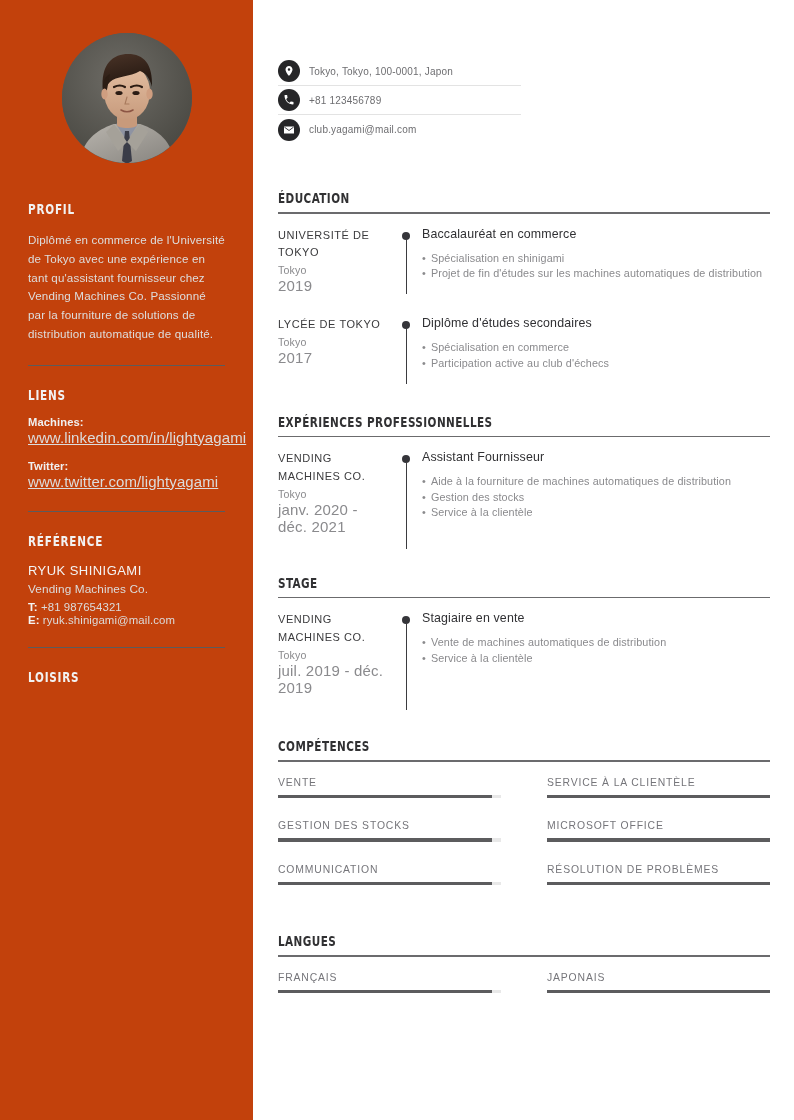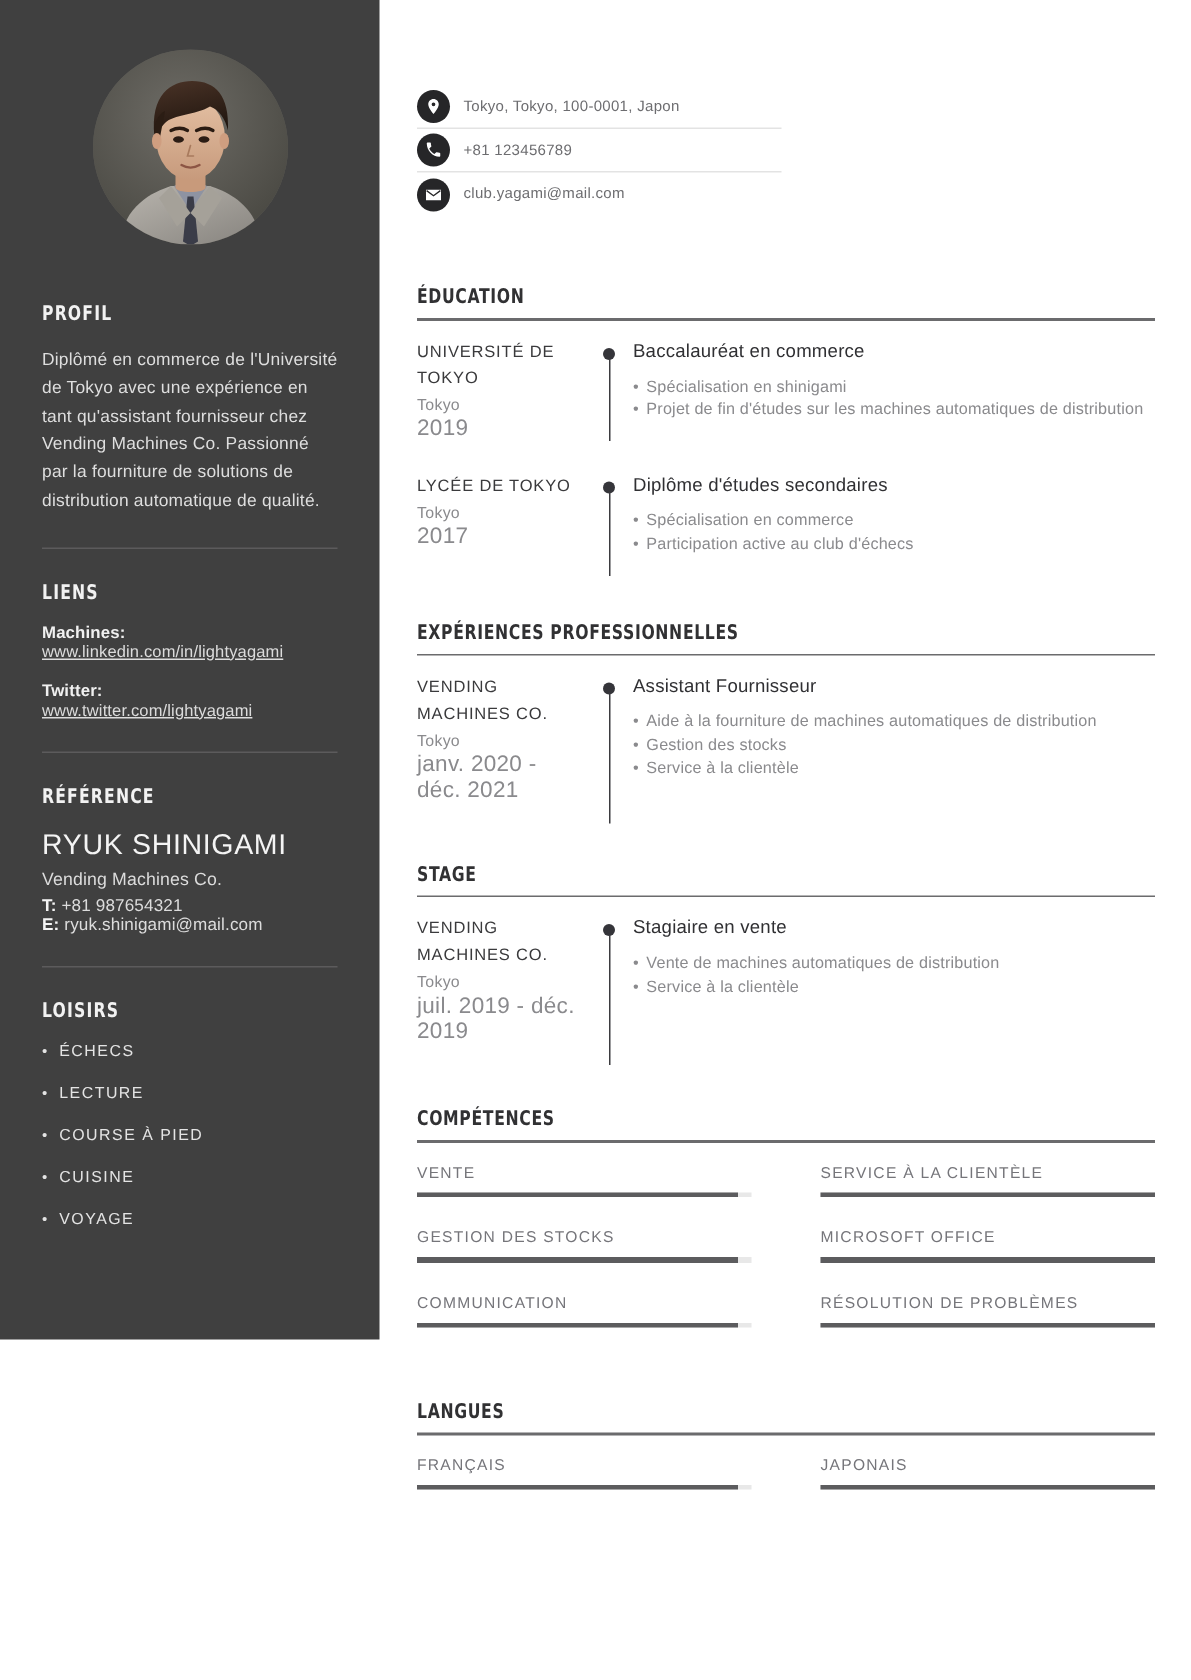--- a/index.html
+++ b/index.html
@@ -17,22 +17,22 @@
     height: 1120px;
     background: #ffffff;
     overflow: hidden;
     display: flex;
   }
 
   
   .sidebar {
     width: 253px;
     min-width: 253px;
-    height: 893px;
-    background: #404040;
+    height: 1120px;
+    background: #c2410c;
     padding: 0 28px;
     color: #e9e9e9;
   }
 
   .photo-wrap {
     width: 100%;
     display: flex;
     justify-content: center;
     padding-top: 33px;
   }
@@ -73,31 +73,31 @@
   }
 
   .link-label {
     font-size: 11.2px;
     font-weight: 700;
     color: #f0f0f0;
     margin-top: 2px;
     letter-spacing: .1px;
   }
   .link-url {
-    font-size: 11px;
+    font-size: 15px;
     color: #dcdcdc;
     text-decoration: underline;
     display: block;
     margin-top: 1px;
     letter-spacing: .1px;
   }
   .link-gap { height: 12px; }
 
   .ref-name {
-    font-size: 19px;
+    font-size: 13px;
     color: #f4f4f4;
     margin-top: 14px;
     letter-spacing: .45px;
   }
   .ref-company {
     font-size: 11.8px;
     color: #dcdcdc;
     margin-top: 4px;
     letter-spacing: .1px;
   }
@@ -394,27 +394,20 @@
       <div class="ref-line">
         <b>E:</b>
         <span>ryuk.shinigami@mail.com</span>
       </div>
     </section>
 
     <div class="divider"></div>
 
     <section>
       <div class="side-h">LOISIRS</div>
-      <div class="hobby-list">
-        <div class="hobby"><span class="dot">•</span><span>ÉCHECS</span></div>
-        <div class="hobby"><span class="dot">•</span><span>LECTURE</span></div>
-        <div class="hobby"><span class="dot">•</span><span>COURSE À PIED</span></div>
-        <div class="hobby"><span class="dot">•</span><span>CUISINE</span></div>
-        <div class="hobby"><span class="dot">•</span><span>VOYAGE</span></div>
-      </div>
     </section>
 
   </aside>
 
   <main class="main">
 
     <header class="header">
 
       <div class="contacts">
         <div class="contact-row">

